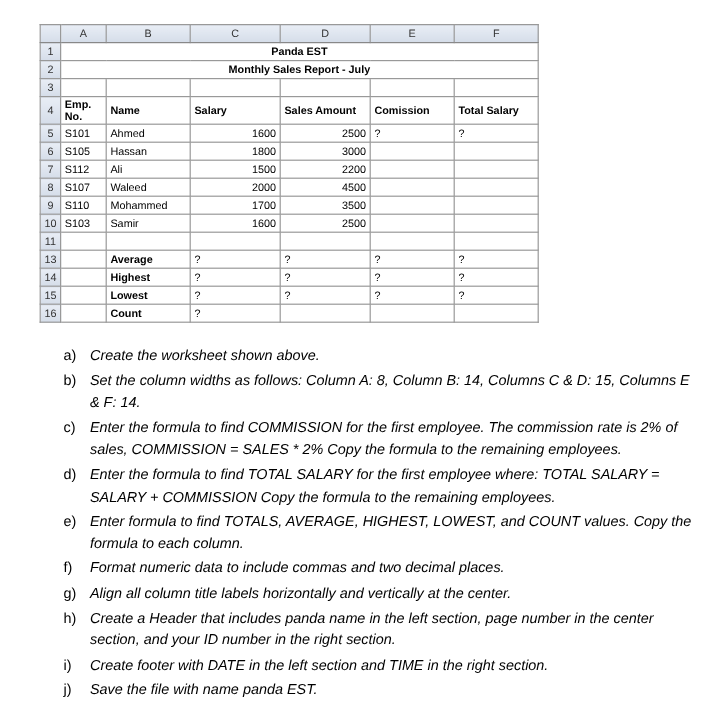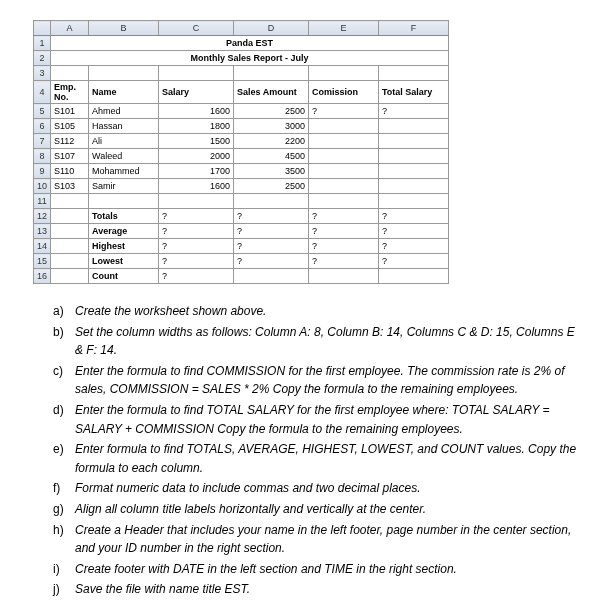--- a/index.html
+++ b/index.html
@@ -178,29 +178,20 @@
     <td class="rownum">11</td>
     <td></td>
         <td></td>
         <td></td>
         <td></td>
         <td></td>
         <td></td>
   </tr>
 
   <tr>
-    <td class="rownum">12</td>
-    <td></td>
-    <td class="bold">Totals</td>
-    <td>?</td>
-    <td>?</td>
-    <td>?</td>
-    <td>?</td>
-  </tr>
-  <tr>
     <td class="rownum">13</td>
     <td></td>
     <td class="bold">Average</td>
     <td>?</td>
     <td>?</td>
     <td>?</td>
     <td>?</td>
   </tr>
   <tr>
     <td class="rownum">14</td>
@@ -256,23 +247,23 @@
   <div class="item">
       <span class="letter">f)</span>
       <span class="txt">Format numeric data to include commas and two decimal places.</span>
     </div>
   <div class="item">
       <span class="letter">g)</span>
       <span class="txt">Align all column title labels horizontally and vertically at the center.</span>
     </div>
   <div class="item">
       <span class="letter">h)</span>
-      <span class="txt">Create a Header that includes your name in the left footer, page number in the center section, and your ID number in the right section.</span>
+      <span class="txt">Create a Header that includes panda name in the left section, page number in the center section, and your ID number in the right section.</span>
     </div>
   <div class="item">
       <span class="letter">i)</span>
       <span class="txt">Create footer with DATE in the left section and TIME in the right section.</span>
     </div>
   <div class="item">
       <span class="letter">j)</span>
-      <span class="txt">Save the file with name title EST.</span>
+      <span class="txt">Save the file with name panda EST.</span>
     </div>
 </div>
 
 </body></html>

